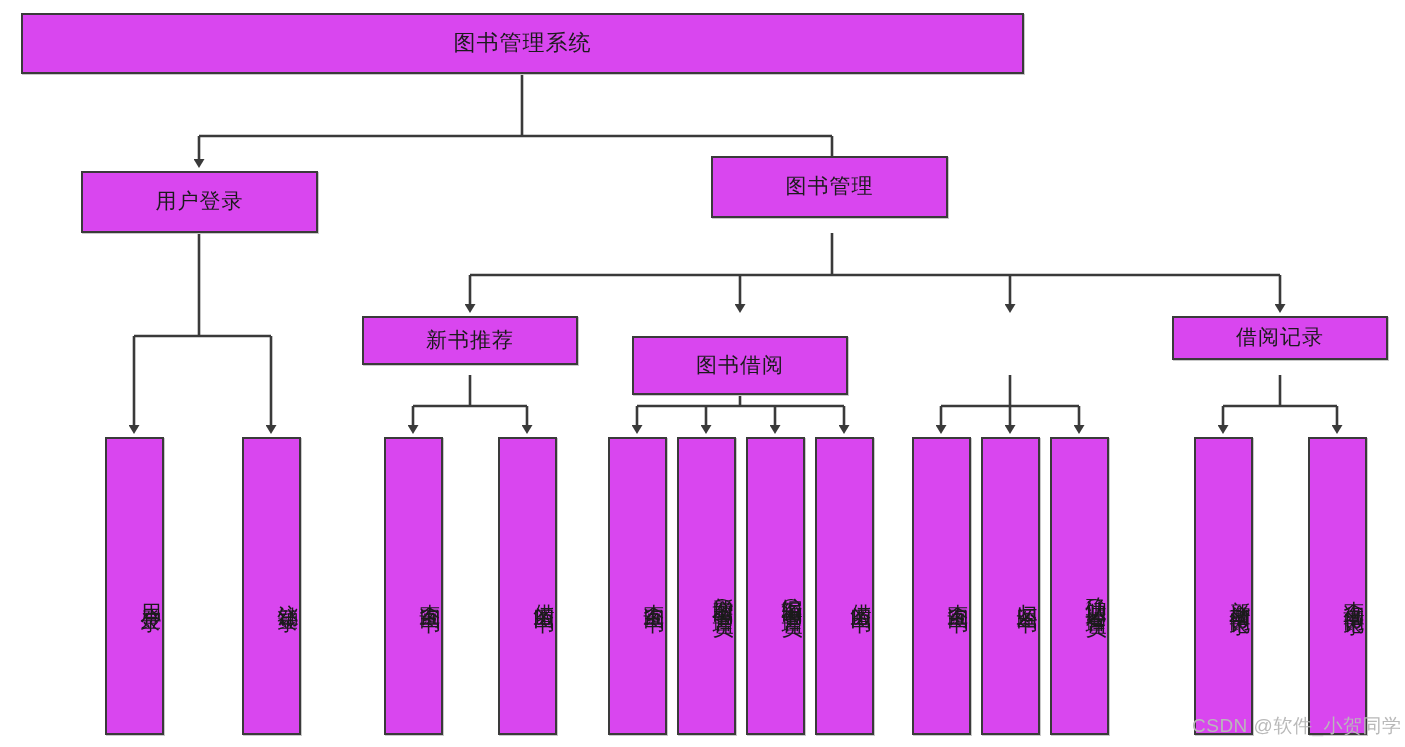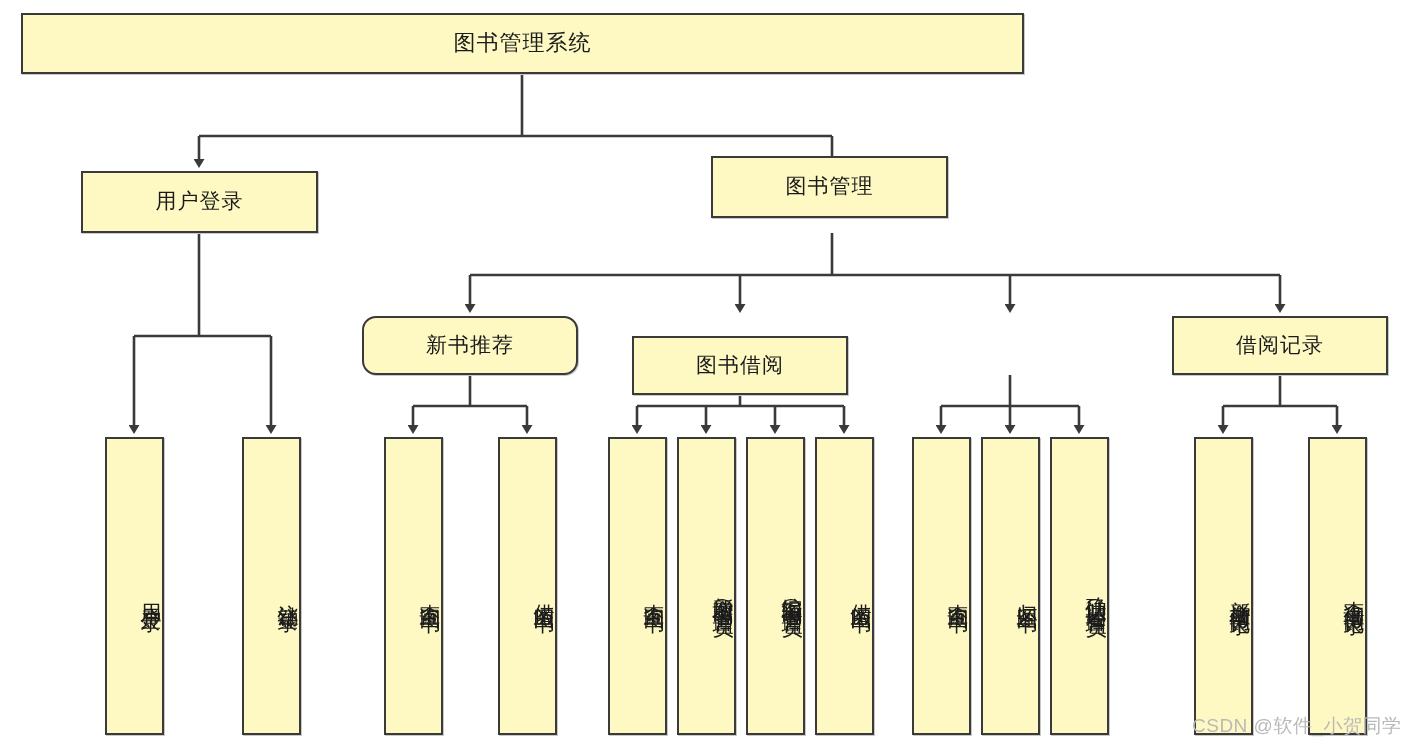--- a/index.html
+++ b/index.html
@@ -23,21 +23,21 @@
     left: 0;
     top: 0;
     width: 1405px;
     height: 747px;
     pointer-events: none;
   }
   .node {
     position: absolute;
     box-sizing: border-box;
     border: 2px solid #3a3a3a;
-    background: #fef9c3;
+    background: #d946ef;
     box-shadow: 1px 1px 0 0 #c9c9c9;
     display: flex;
     align-items: center;
     justify-content: center;
     color: #1b1b1b;
     text-align: center;
   }
   .node.horiz {
     font-size: 21px;
     letter-spacing: 1px;
@@ -124,27 +124,27 @@
     <span>图书管理系统</span>
   </div>
 
   <div class="node horiz" style="left:81px; top:171px; width:237px; height:62px;">
     <span>用户登录</span>
   </div>
   <div class="node horiz" style="left:711px; top:156px; width:237px; height:62px;">
     <span>图书管理</span>
   </div>
 
-  <div class="node horiz" style="left:362px; top:316px; width:216px; height:59px;border-radius:14px;">
+  <div class="node horiz" style="left:362px; top:316px; width:216px; height:49px;">
     <span>新书推荐</span>
   </div>
   <div class="node horiz" style="left:632px; top:336px; width:216px; height:59px;">
     <span>图书借阅</span>
   </div>
-  <div class="node horiz" style="left:1172px; top:316px; width:216px; height:59px;">
+  <div class="node horiz" style="left:1172px; top:316px; width:216px; height:44px;">
     <span>借阅记录</span>
   </div>
 
   <div class="node vert" style="left:105px; top:437px; width:59px; height:298px;">
     <span>用户登录</span>
   </div>
   <div class="node vert" style="left:242px; top:437px; width:59px; height:298px;">
     <span>注销登录</span>
   </div>
 

